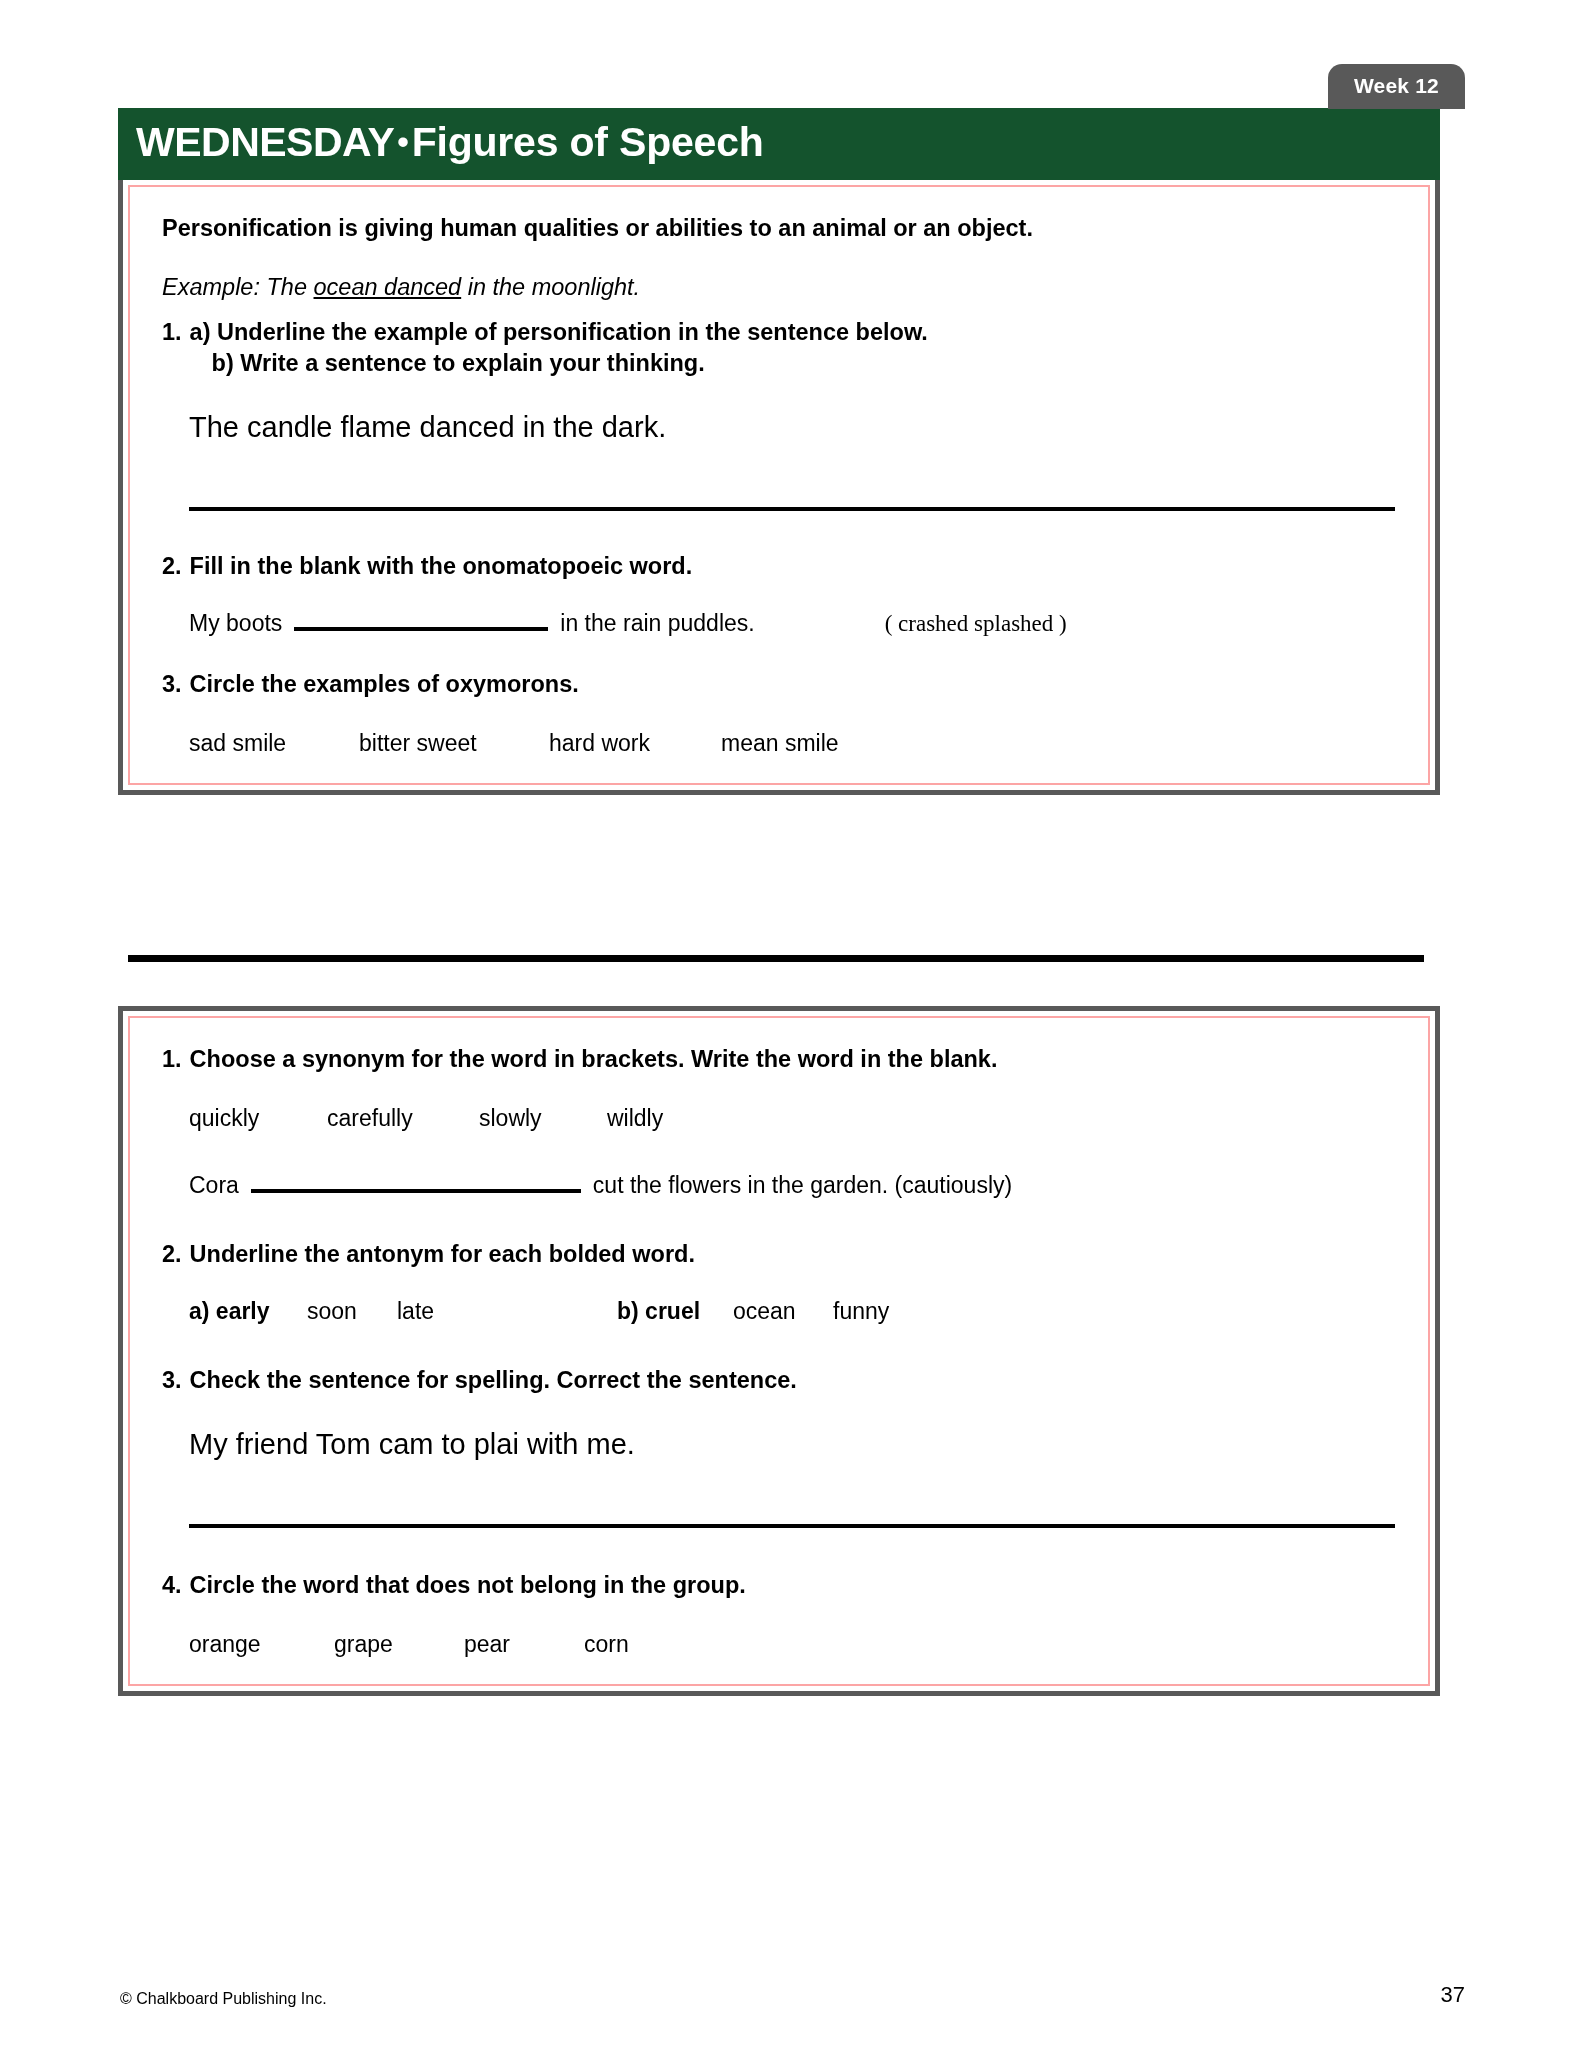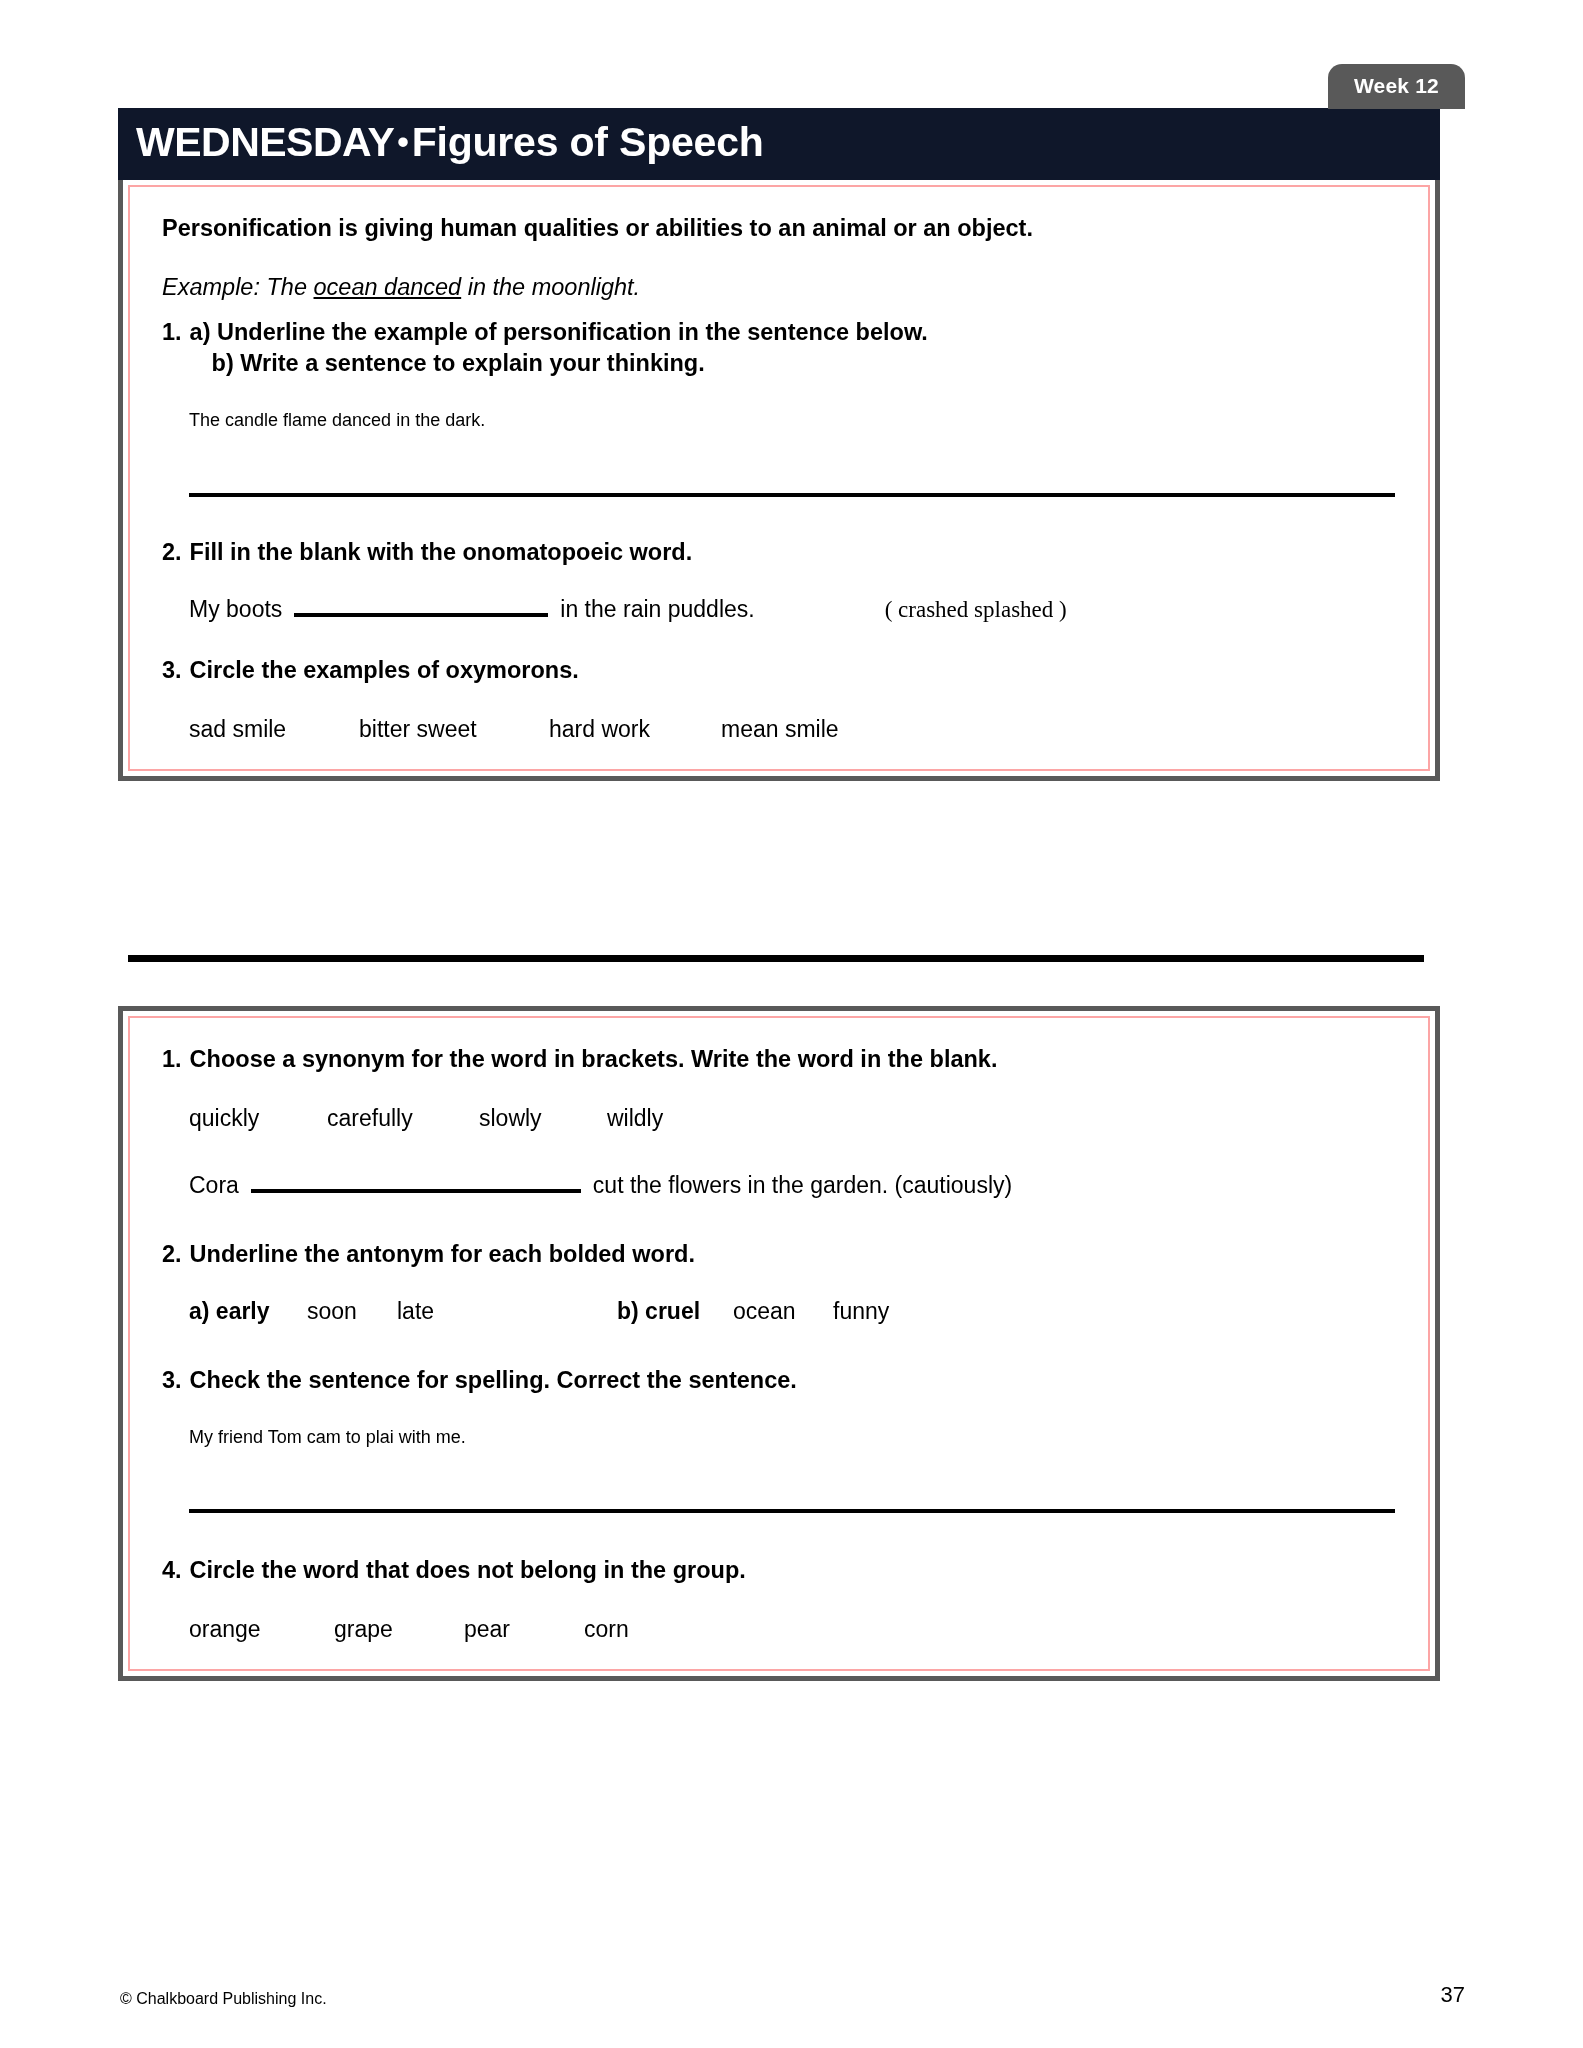--- a/index.html
+++ b/index.html
@@ -65,21 +65,21 @@
     right: -7px;
     bottom: -7px;
     top: 8px;
     background: transparent;
     border-right: 7px solid #bdbdbd;
     border-bottom: 7px solid #bdbdbd;
     z-index: -1;
   }
 
   .header-bar {
-    background: #0f172a;
+    background: #14532d;
     color: #ffffff;
     padding: 12px 0 16px 18px;
     margin: -5px -5px 0 -5px;
   }
 
   .header-title {
     font-size: 41px;
     font-weight: bold;
     line-height: 1.08;
     white-space: nowrap;
@@ -142,21 +142,21 @@
     line-height: 1.32;
     display: flex;
     gap: 8px;
   }
 
   .q .num { flex: 0 0 auto; }
   .q .qtext { flex: 1 1 auto; }
   .q .sub2 { display: block; padding-left: 22px; }
 
   .body-line {
-    font-size: 18px;
+    font-size: 29px;
     font-weight: normal;
     line-height: 1.3;
   }
 
   .indent { padding-left: 27px; }
 
   .answer-rule {
     height: 4px;
     background: #000000;
     margin-left: 27px;

